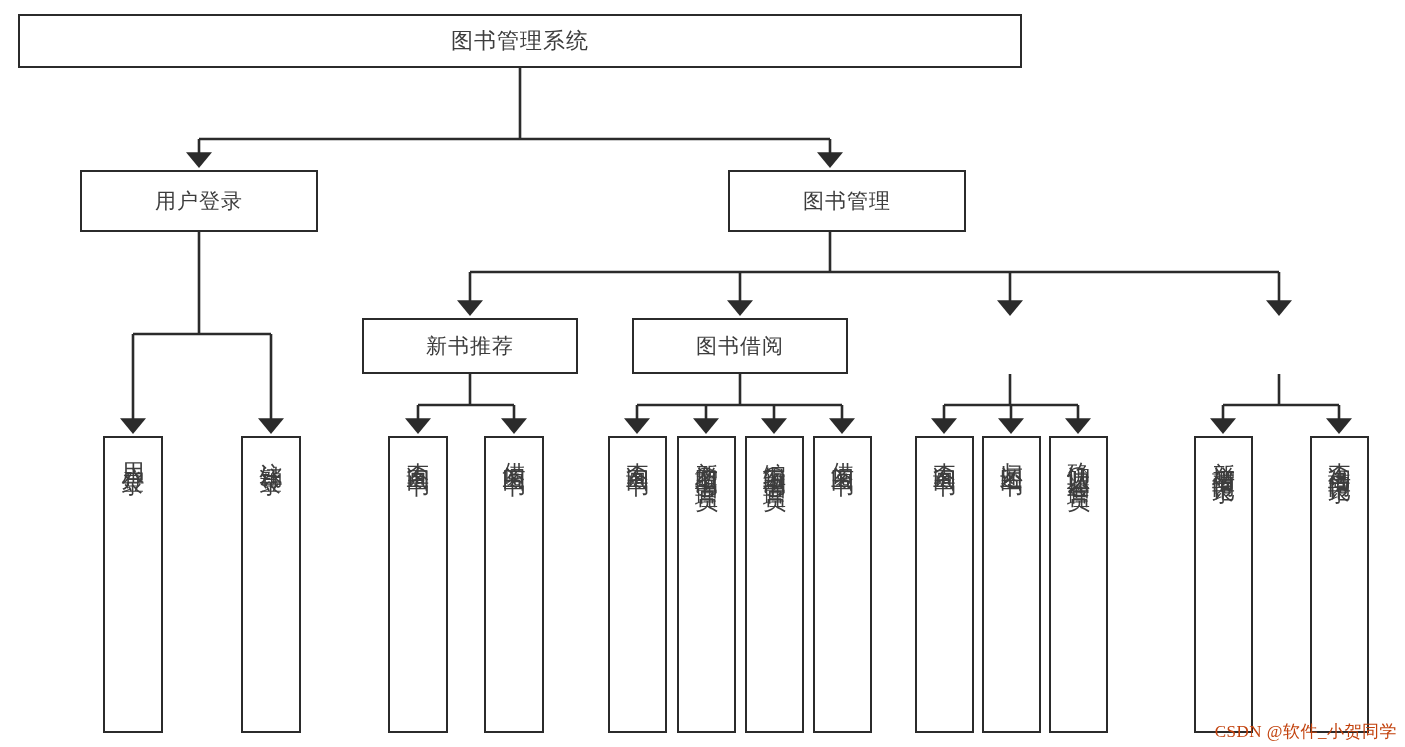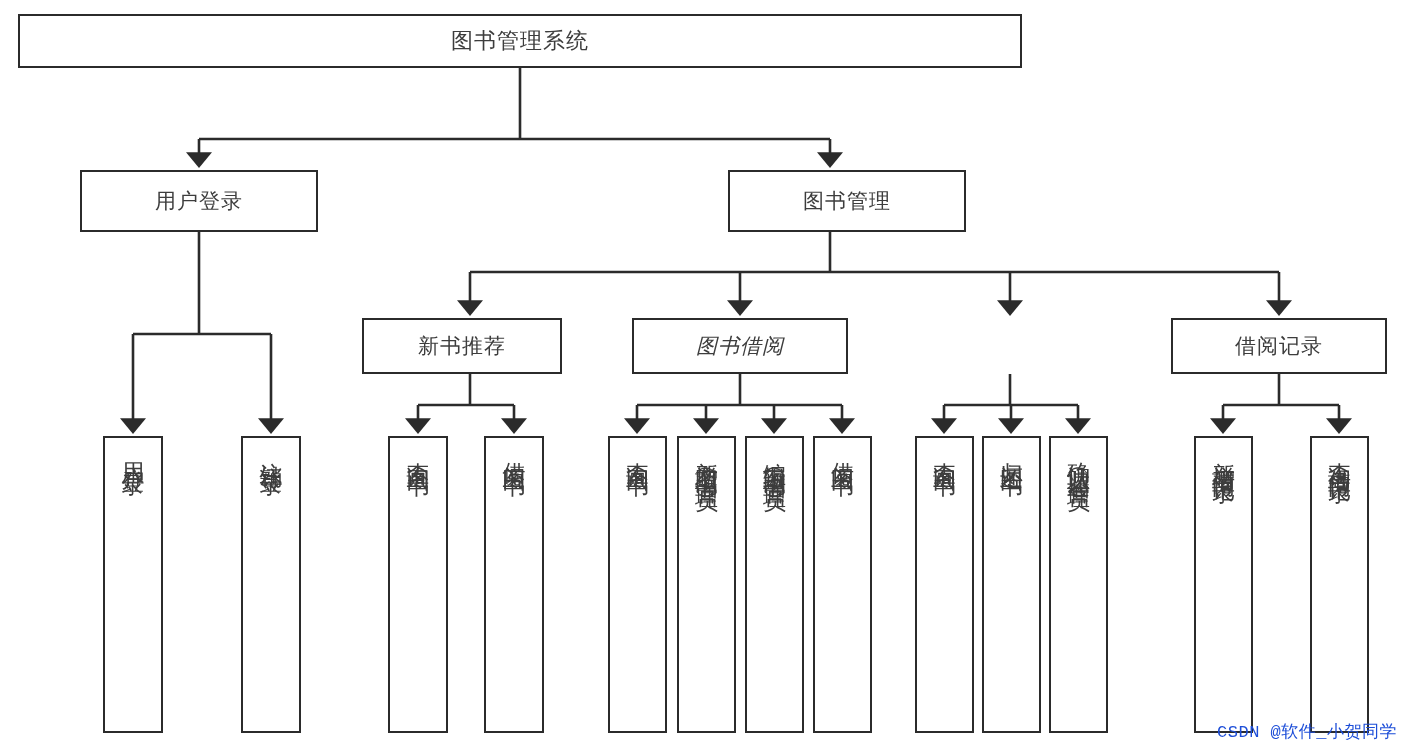--- a/index.html
+++ b/index.html
@@ -56,24 +56,24 @@
   .node-box.vertical {
     align-items: flex-start;
     justify-content: center;
     padding-top: 6px;
   }
   .watermark {
     position: absolute;
     right: 8px;
     bottom: 4px;
     font-size: 17px;
-    color: #1d4ed8;
+    color: #c2410c;
     white-space: nowrap;
     letter-spacing: 0.5px;
-    font-family: Liberation Mono, monospace;
+    font-family: Liberation Serif, serif;
   }
 </style>
 </head>
 <body>
 
 <div id="diagram-root">
 
   <svg class="diagram-svg" viewBox="0 0 1405 747" aria-hidden="true">
     <defs>
       <marker id="arrowhead" markerWidth="9" markerHeight="10" refX="2.2" refY="5" orient="auto" markerUnits="strokeWidth">
@@ -128,28 +128,25 @@
     <span class="node-label">图书管理系统</span>
   </div>
 
   <div class="node-box" style="left:80px; top:170px; width:238px; height:62px;">
     <span class="node-label">用户登录</span>
   </div>
   <div class="node-box" style="left:711px; top:170px; width:238px; height:62px;margin-left:17px;">
     <span class="node-label">图书管理</span>
   </div>
 
-  <div class="node-box" style="left:362px; top:318px; width:200px; height:56px;">
+  <div class="node-box" style="left:362px; top:318px; width:216px; height:56px;">
     <span class="node-label">新书推荐</span>
   </div>
-  <div class="node-box" style="left:632px; top:318px; width:216px; height:56px;font-style:italic;">
+  <div class="node-box" style="left:632px; top:318px; width:216px; height:56px;">
     <span class="node-label">图书借阅</span>
-  </div>
-  <div class="node-box" style="left:1171px; top:318px; width:216px; height:56px;">
-    <span class="node-label">借阅记录</span>
   </div>
 
   <div class="node-box vertical" style="left:103px; top:436px; width:60px; height:297px;">
     <span class="node-label">用户登录</span>
   </div>
   <div class="node-box vertical" style="left:241px; top:436px; width:60px; height:297px;">
     <span class="node-label">注销登录</span>
   </div>
 
   <div class="node-box vertical" style="left:388px; top:436px; width:60px; height:297px;">

